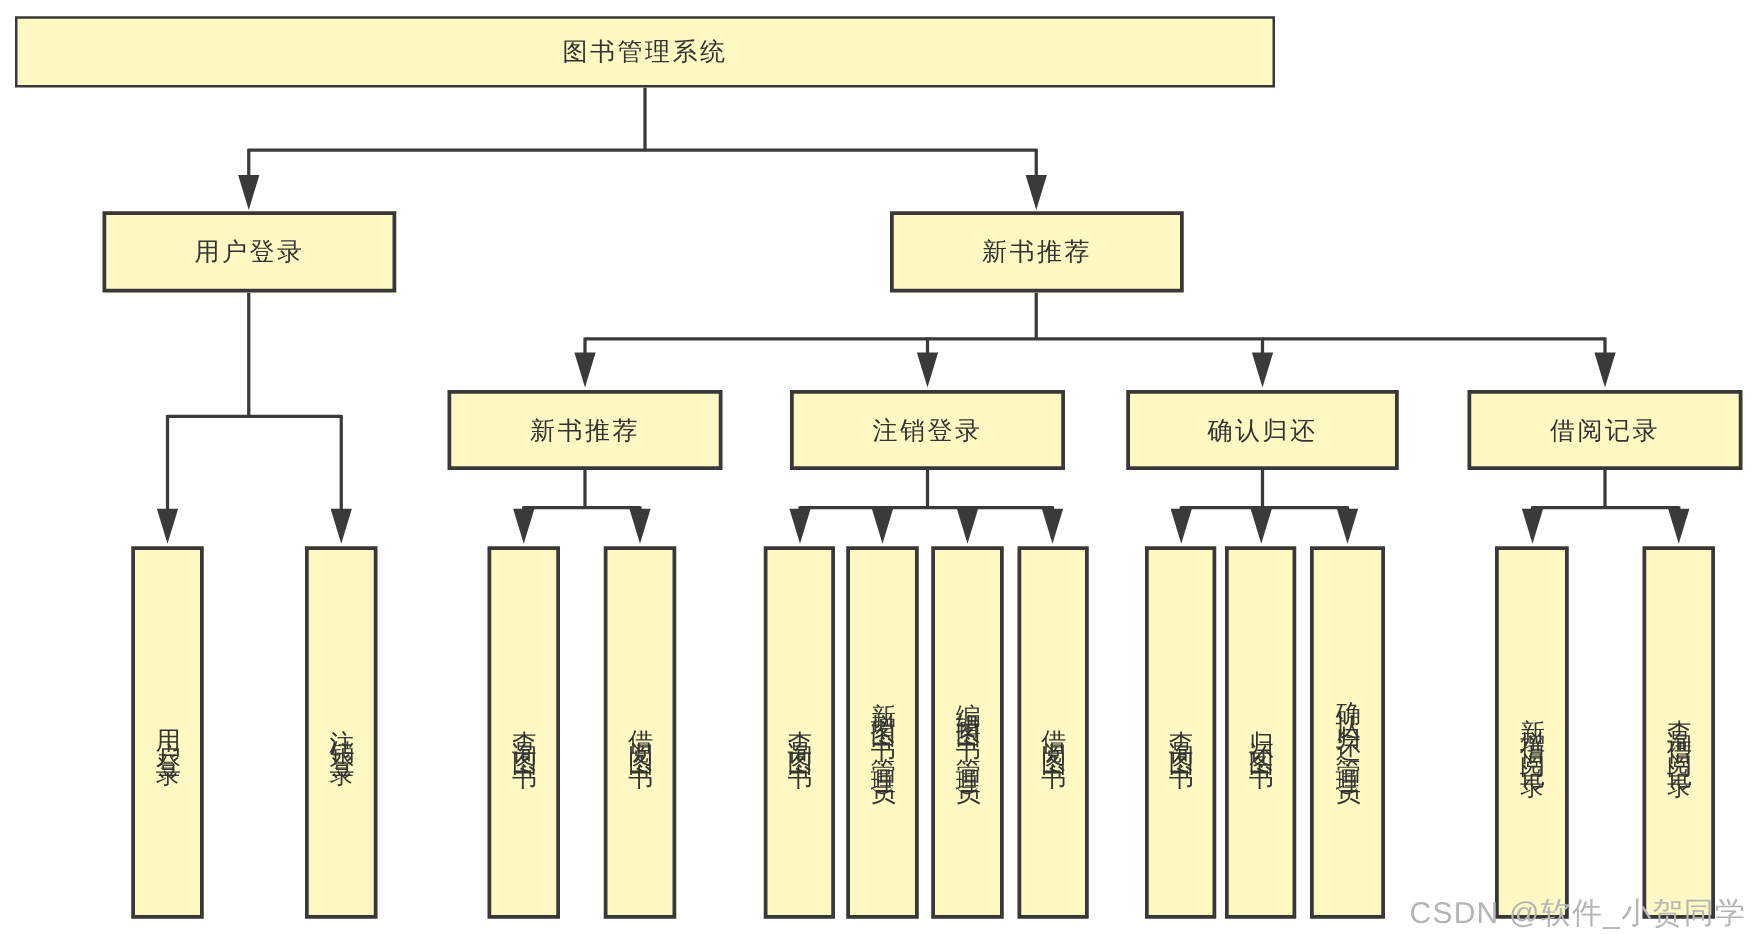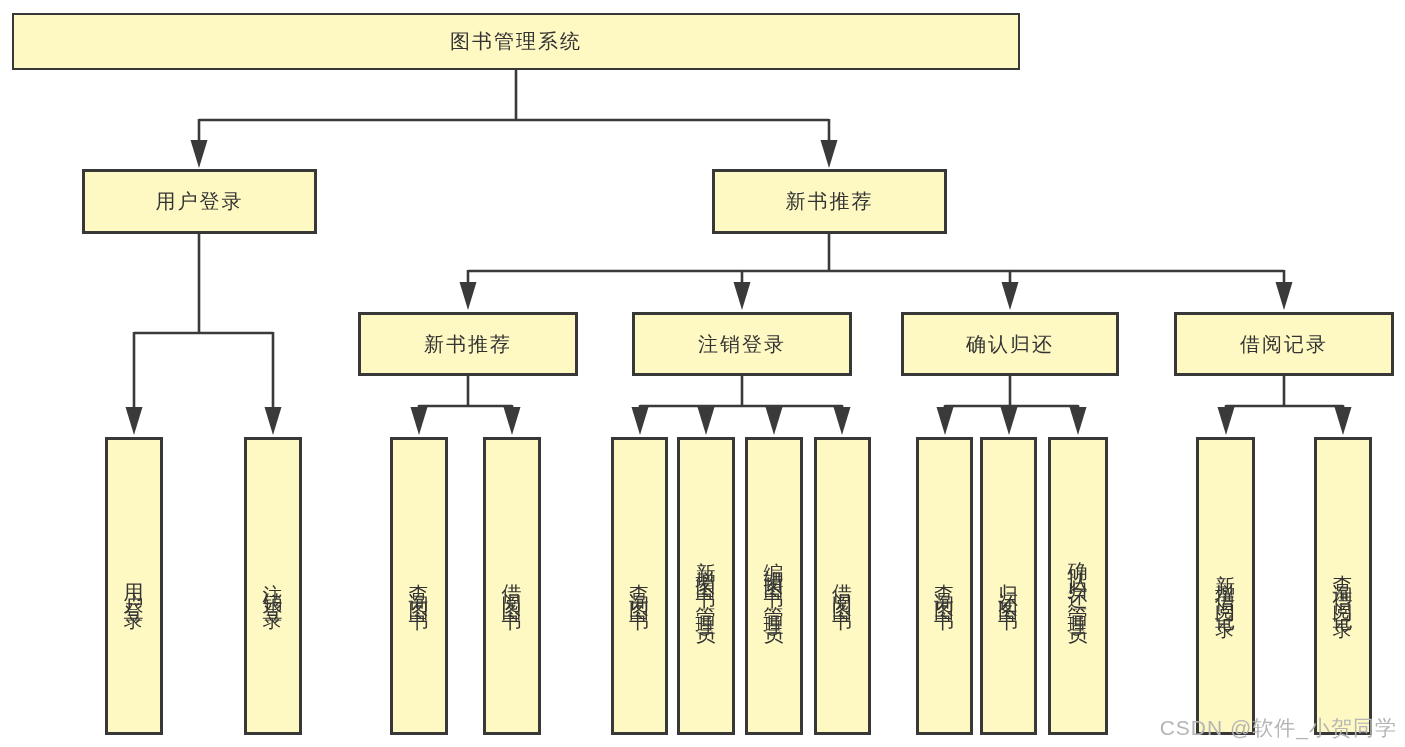--- a/index.html
+++ b/index.html
@@ -48,21 +48,21 @@
     writing-mode: vertical-rl;
     letter-spacing: 9px;
     font-size: 20px;
     line-height: 1;
     white-space: normal;
   }
   #watermark {
     position: absolute;
     right: 8px;
     top: 714px;
-    font-size: 21px;
+    font-size: 24px;
     color: #b5b5b5;
     letter-spacing: 1px;
     pointer-events: none;
   }
 </style>
 </head>
 <body>
 
 <div id="canvas">
 

